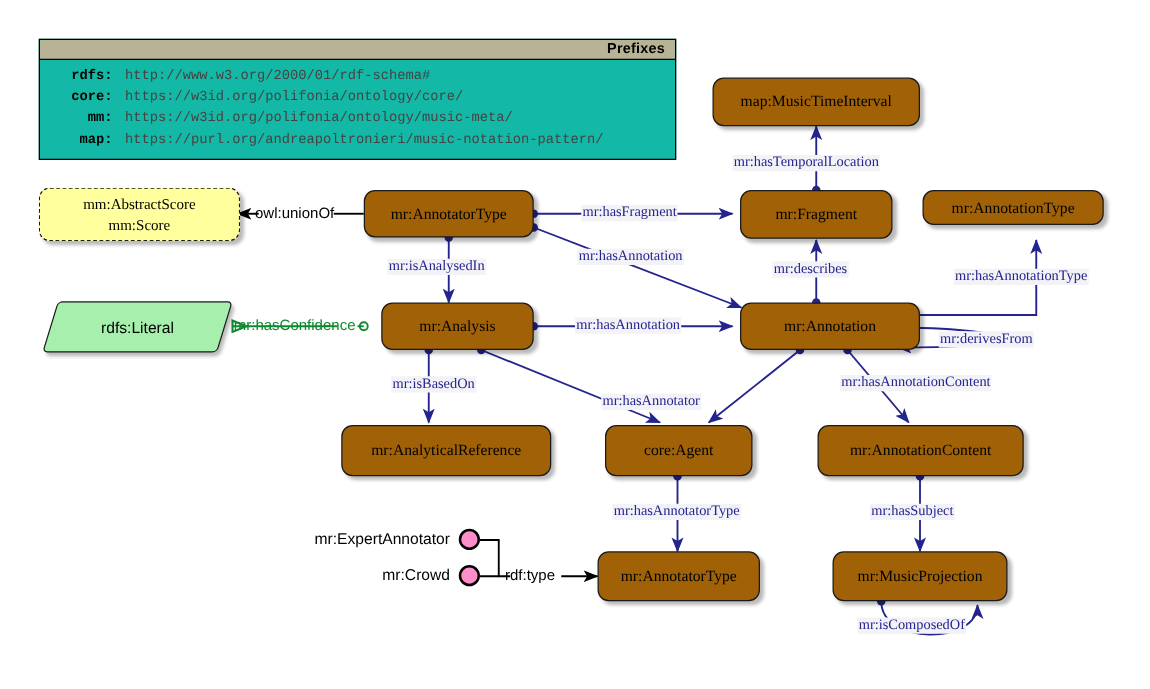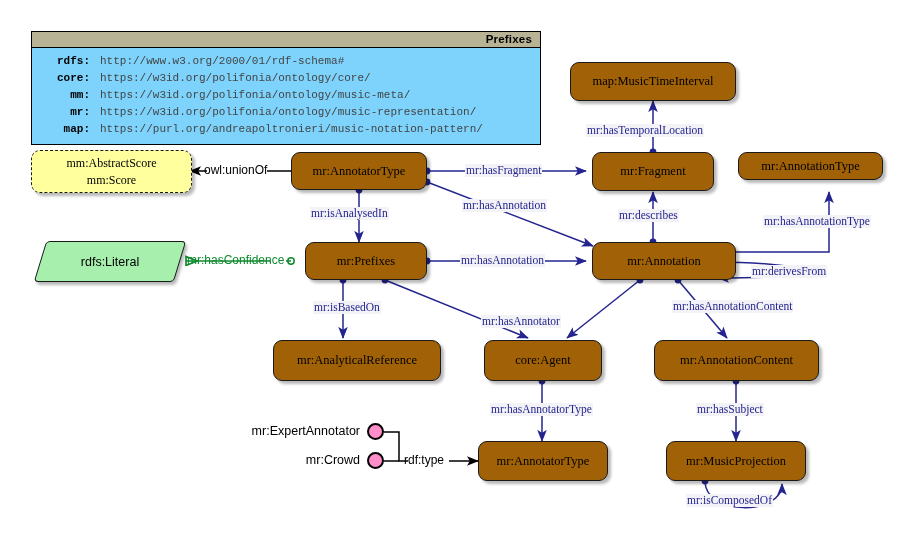--- a/index.html
+++ b/index.html
@@ -17,21 +17,21 @@
     font-family: "Liberation Serif", "DejaVu Serif", serif;
   }
 
   
   #prefix-box {
     position: absolute;
     left: 31px;
     top: 31px;
     width: 510px;
     border: 1px solid #000000;
-    background: #7dd3fc;
+    background: #14b8a6;
     box-sizing: border-box;
   }
   #prefix-title {
     background: #b8b394;
     border-bottom: 1px solid #000000;
     text-align: right;
     padding: 1px 8px 2px 4px;
     font-family: "Liberation Sans", "DejaVu Sans", sans-serif;
     font-weight: bold;
     font-size: 11.5px;
@@ -158,24 +158,20 @@
         <span class="prefix-key">rdfs:</span>
         <span class="prefix-uri">http://www.w3.org/2000/01/rdf-schema#</span>
       </div>
       <div class="prefix-row">
         <span class="prefix-key">core:</span>
         <span class="prefix-uri">https://w3id.org/polifonia/ontology/core/</span>
       </div>
       <div class="prefix-row">
         <span class="prefix-key">mm:</span>
         <span class="prefix-uri">https://w3id.org/polifonia/ontology/music-meta/</span>
-      </div>
-      <div class="prefix-row">
-        <span class="prefix-key">mr:</span>
-        <span class="prefix-uri">https://w3id.org/polifonia/ontology/music-representation/</span>
       </div>
       <div class="prefix-row">
         <span class="prefix-key">map:</span>
         <span class="prefix-uri">https://purl.org/andreapoltronieri/music-notation-pattern/</span>
       </div>
     </div>
   </div>
 
   <svg id="wires" viewBox="0 0 920 551">
     <defs>
@@ -264,21 +260,21 @@
   <div class="node datatype" style="left:40px; top:241px; width:140px; height:41px;">
     <span class="para"></span>
     <span>rdfs:Literal</span>
   </div>
 
   <div class="node cls" style="left:291px; top:152px; width:136px; height:38px;">
     <span>mr:AnnotatorType</span>
   </div>
 
   <div class="node cls" style="left:305px; top:242px; width:122px; height:38px;">
-    <span>mr:Prefixes</span>
+    <span>mr:Analysis</span>
   </div>
 
   <div class="node cls" style="left:570px; top:62px; width:166px; height:39px;">
     <span>map:MusicTimeInterval</span>
   </div>
 
   <div class="node cls" style="left:592px; top:152px; width:122px; height:39px;">
     <span>mr:Fragment</span>
   </div>
 

